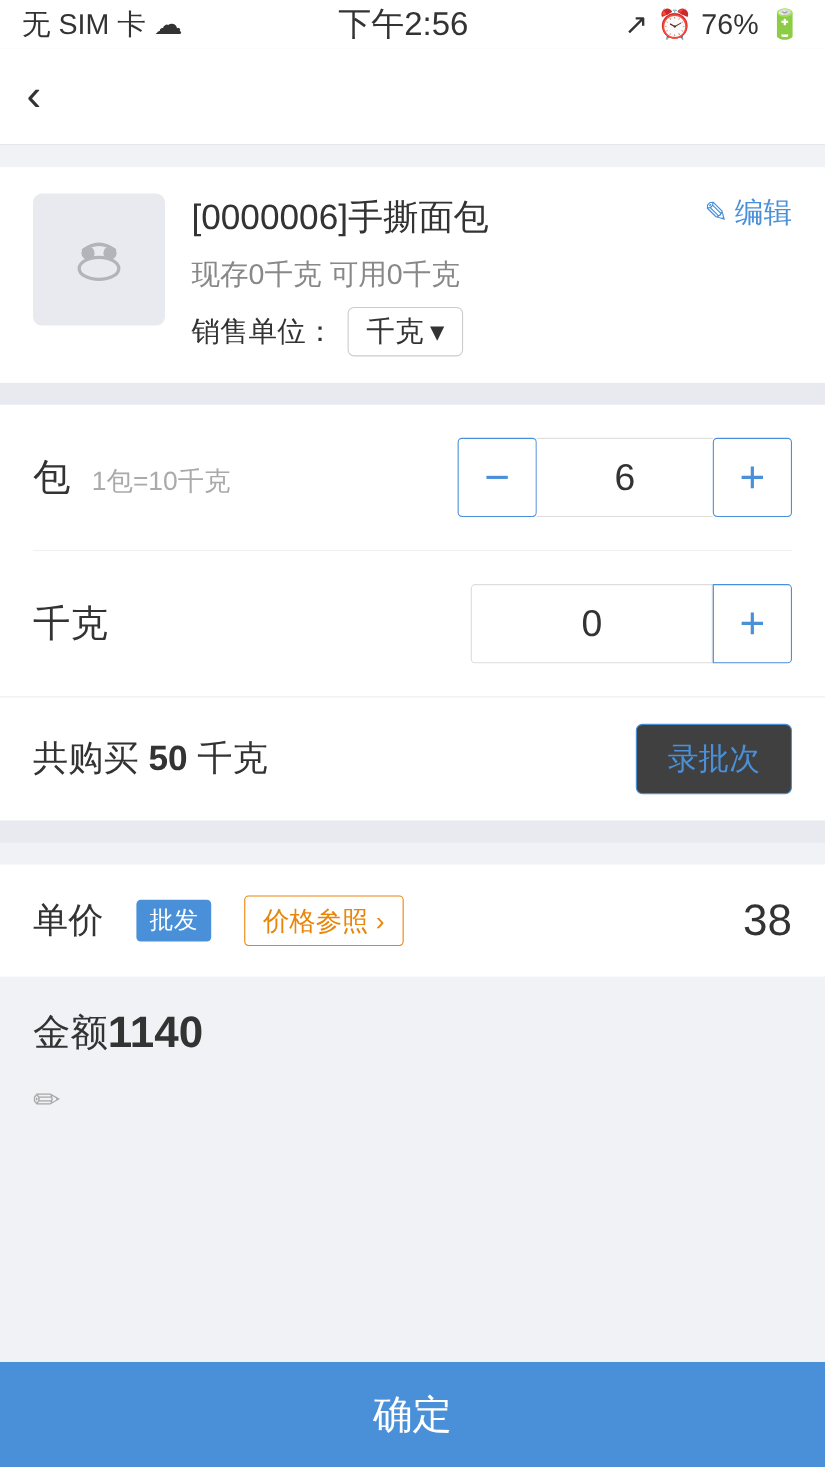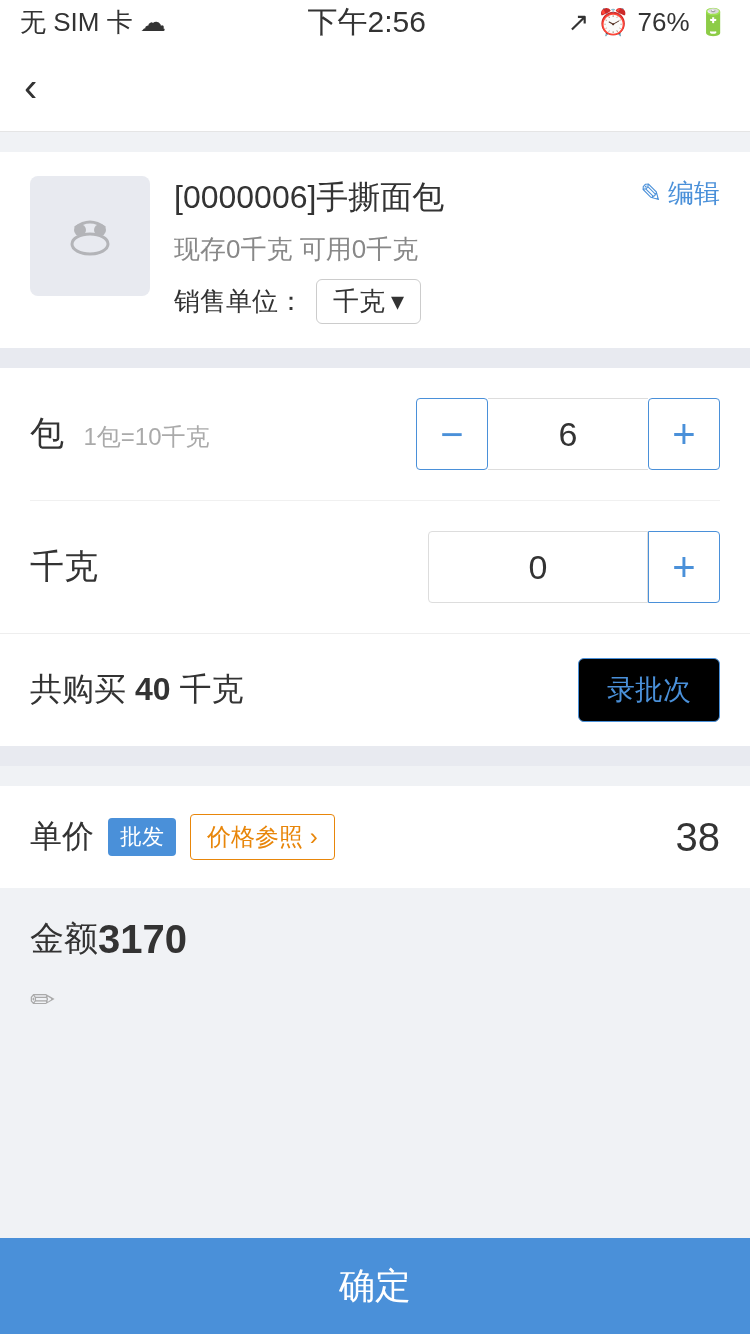--- a/index.html
+++ b/index.html
@@ -197,42 +197,42 @@
       border-top: 1px solid #eee;
     }
     .total-text {
       font-size: 32px;
       color: #333;
     }
     .total-text .highlight { font-weight: 600; }
     .batch-btn {
       border: 1px solid #4a90d9;
       color: #4a90d9;
-      background: #000000;
+      background: #404040;
       padding: 12px 28px;
       font-size: 28px;
       border-radius: 6px;
       cursor: pointer;
     }
 
     
     .price-section {
       background: #fff;
       margin-top: 20px;
       padding: 28px 30px;
     }
     .price-row {
       display: flex;
       align-items: center;
       justify-content: space-between;
     }
     .price-label-area {
       display: flex;
       align-items: center;
-      gap: 14px;
+      gap: 30px;
     }
     .price-label { font-size: 32px; color: #333; }
     .price-tag {
       background: #4a90d9;
       color: #fff;
       font-size: 22px;
       padding: 4px 12px;
       border-radius: 4px;
     }
     .price-ref-btn {
@@ -363,21 +363,21 @@
     <div class="qty-only-plus">
       <input class="qty-input-only" type="text" value="0" style="">
       <div class="qty-btn-only-plus">+</div>
     </div>
   </div>
 </div>
 
 <div class="total-section">
   <div class="total-text">
     <span>共购买</span>
-    <span class="highlight"> <span>40</span> </span>
+    <span class="highlight"> <span>50</span> </span>
     <span>千克</span>
   </div>
   <button class="batch-btn">录批次</button>
 </div>
 
 <div class="section-divider"></div>
 
 <div class="price-section">
   <div class="price-row">
     <div class="price-label-area">
@@ -385,21 +385,21 @@
       <span class="price-tag">批发</span>
       <button class="price-ref-btn">价格参照 ›</button>
     </div>
     <span class="price-value">38</span>
   </div>
 </div>
 
 <div class="amount-section">
   <div class="amount-row">
     <span class="amount-label">金额</span>
-    <span class="amount-value">3170</span>
+    <span class="amount-value">1140</span>
   </div>
   <div class="note-row">
     <span class="note-icon">✏</span>
   </div>
 </div>
 
 <div class="empty-area"></div>
 
 <button class="confirm-btn">确定</button>
 

